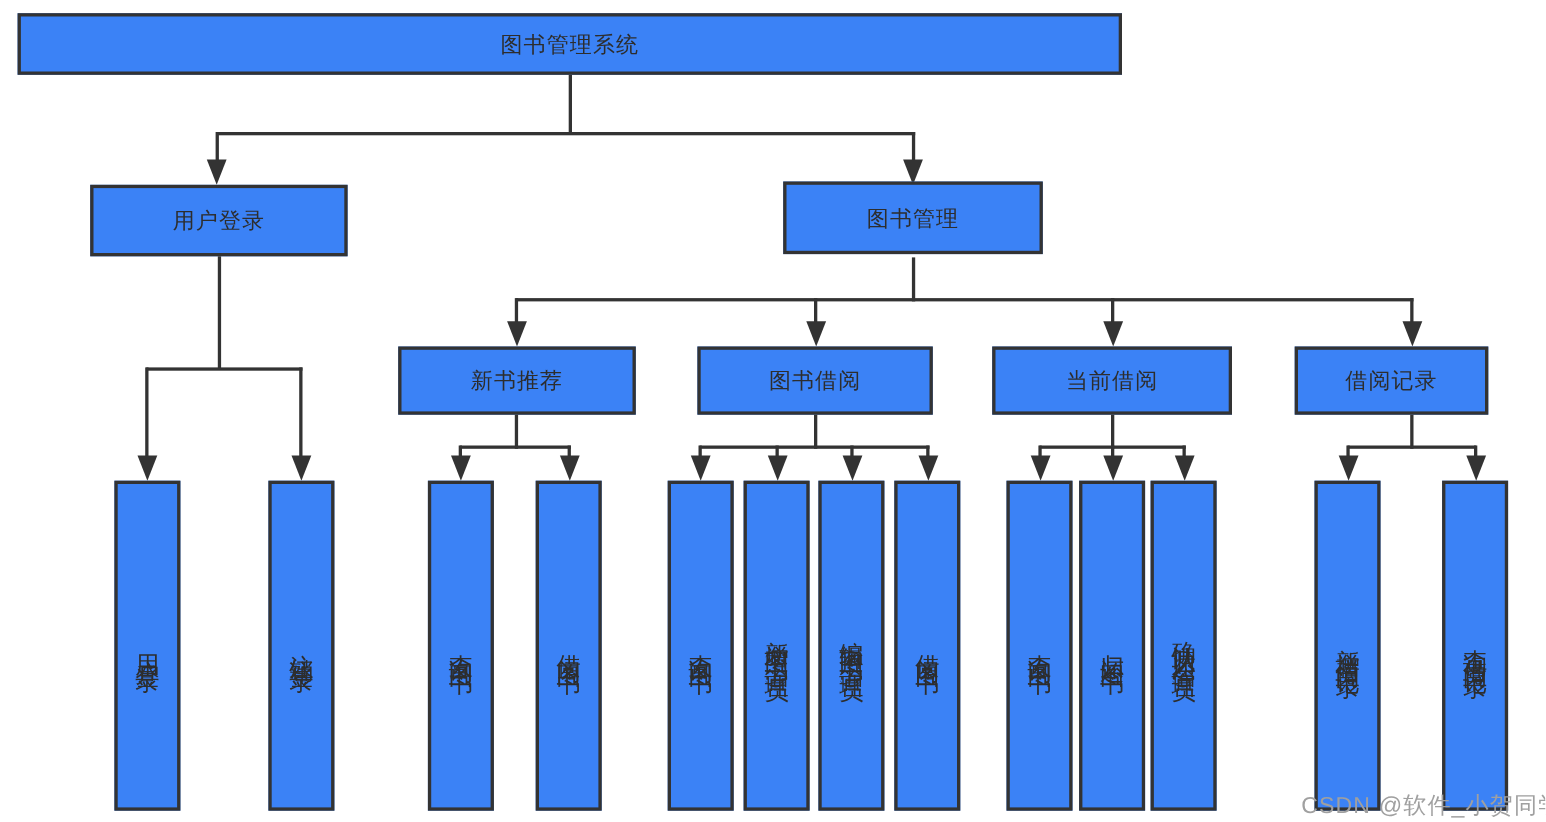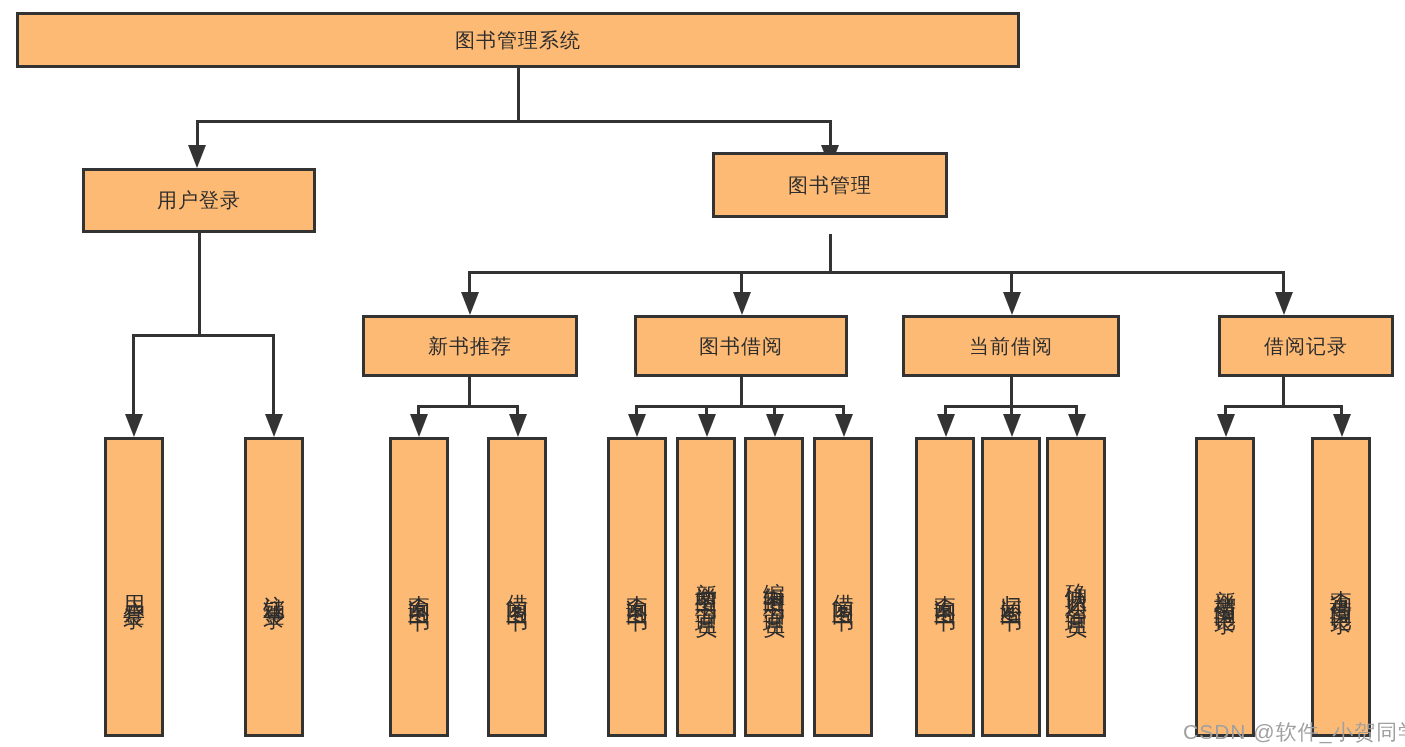--- a/index.html
+++ b/index.html
@@ -8,21 +8,21 @@
     width:1405px;height:747px;
     background:#ffffff;
     font-family:"Liberation Sans","DejaVu Sans",sans-serif;
     color:#2d2d2d;
     overflow:hidden;
   }
   .box{
     position:absolute;
     box-sizing:border-box;
     border:3px solid #333333;
-    background:#fdba74;
+    background:#3b82f6;
     display:flex;
     align-items:center;
     justify-content:center;
     text-align:center;
   }
   .box.h{font-size:20px;letter-spacing:1px;}
   .box.v{
     writing-mode:vertical-rl;
     text-orientation:mixed;
     font-size:22px;
@@ -57,21 +57,21 @@
 
   <div class="vl" style="left:517px;top:68px;height:52px;"></div>
   <div class="hl" style="left:197px;top:120px;width:635px;"></div>
   <div class="vl" style="left:196px;top:120px;height:28px;"></div>
   <div class="arrow" style="left:188px;top:145px;"></div>
   <div class="vl" style="left:829px;top:120px;height:28px;"></div>
   <div class="arrow" style="left:821px;top:145px;"></div>
 
   <div class="box h" style="left:82px;top:168px;width:234px;height:65px;">用户登录</div>
 
-  <div class="box h" style="left:712px;top:152px;width:236px;height:66px;">图书管理</div>
+  <div class="box h" style="left:712px;top:165px;width:236px;height:66px;">图书管理</div>
 
   <div class="vl" style="left:198px;top:233px;height:103px;"></div>
   <div class="hl" style="left:133px;top:334px;width:142px;"></div>
   <div class="vl" style="left:132px;top:334px;height:82px;"></div>
   <div class="arrow" style="left:125px;top:414px;"></div>
   <div class="vl" style="left:272px;top:334px;height:82px;"></div>
   <div class="arrow" style="left:265px;top:414px;"></div>
 
   <div class="vl" style="left:829px;top:234px;height:40px;"></div>
   <div class="hl" style="left:469px;top:271px;width:816px;"></div>
@@ -80,21 +80,21 @@
   <div class="vl" style="left:740px;top:271px;height:22px;"></div>
   <div class="arrow" style="left:733px;top:292px;"></div>
   <div class="vl" style="left:1010px;top:271px;height:22px;"></div>
   <div class="arrow" style="left:1003px;top:292px;"></div>
   <div class="vl" style="left:1282px;top:271px;height:22px;"></div>
   <div class="arrow" style="left:1275px;top:292px;"></div>
 
   <div class="box h" style="left:634px;top:315px;width:214px;height:62px;">图书借阅</div>
   <div class="box h" style="left:362px;top:315px;width:216px;height:62px;">新书推荐</div>
   <div class="box h" style="left:902px;top:315px;width:218px;height:62px;">当前借阅</div>
-  <div class="box h" style="left:1177px;top:315px;width:176px;height:62px;margin-left:41px;">借阅记录</div>
+  <div class="box h" style="left:1177px;top:315px;width:176px;height:62px;">借阅记录</div>
 
   <div class="vl" style="left:468px;top:377px;height:31px;"></div>
   <div class="hl" style="left:418px;top:405px;width:101px;"></div>
   <div class="vl" style="left:417px;top:405px;height:12px;"></div>
   <div class="arrow" style="left:410px;top:414px;"></div>
   <div class="vl" style="left:516px;top:405px;height:12px;"></div>
   <div class="arrow" style="left:509px;top:414px;"></div>
 
   <div class="vl" style="left:740px;top:377px;height:31px;"></div>
   <div class="hl" style="left:636px;top:405px;width:209px;"></div>

